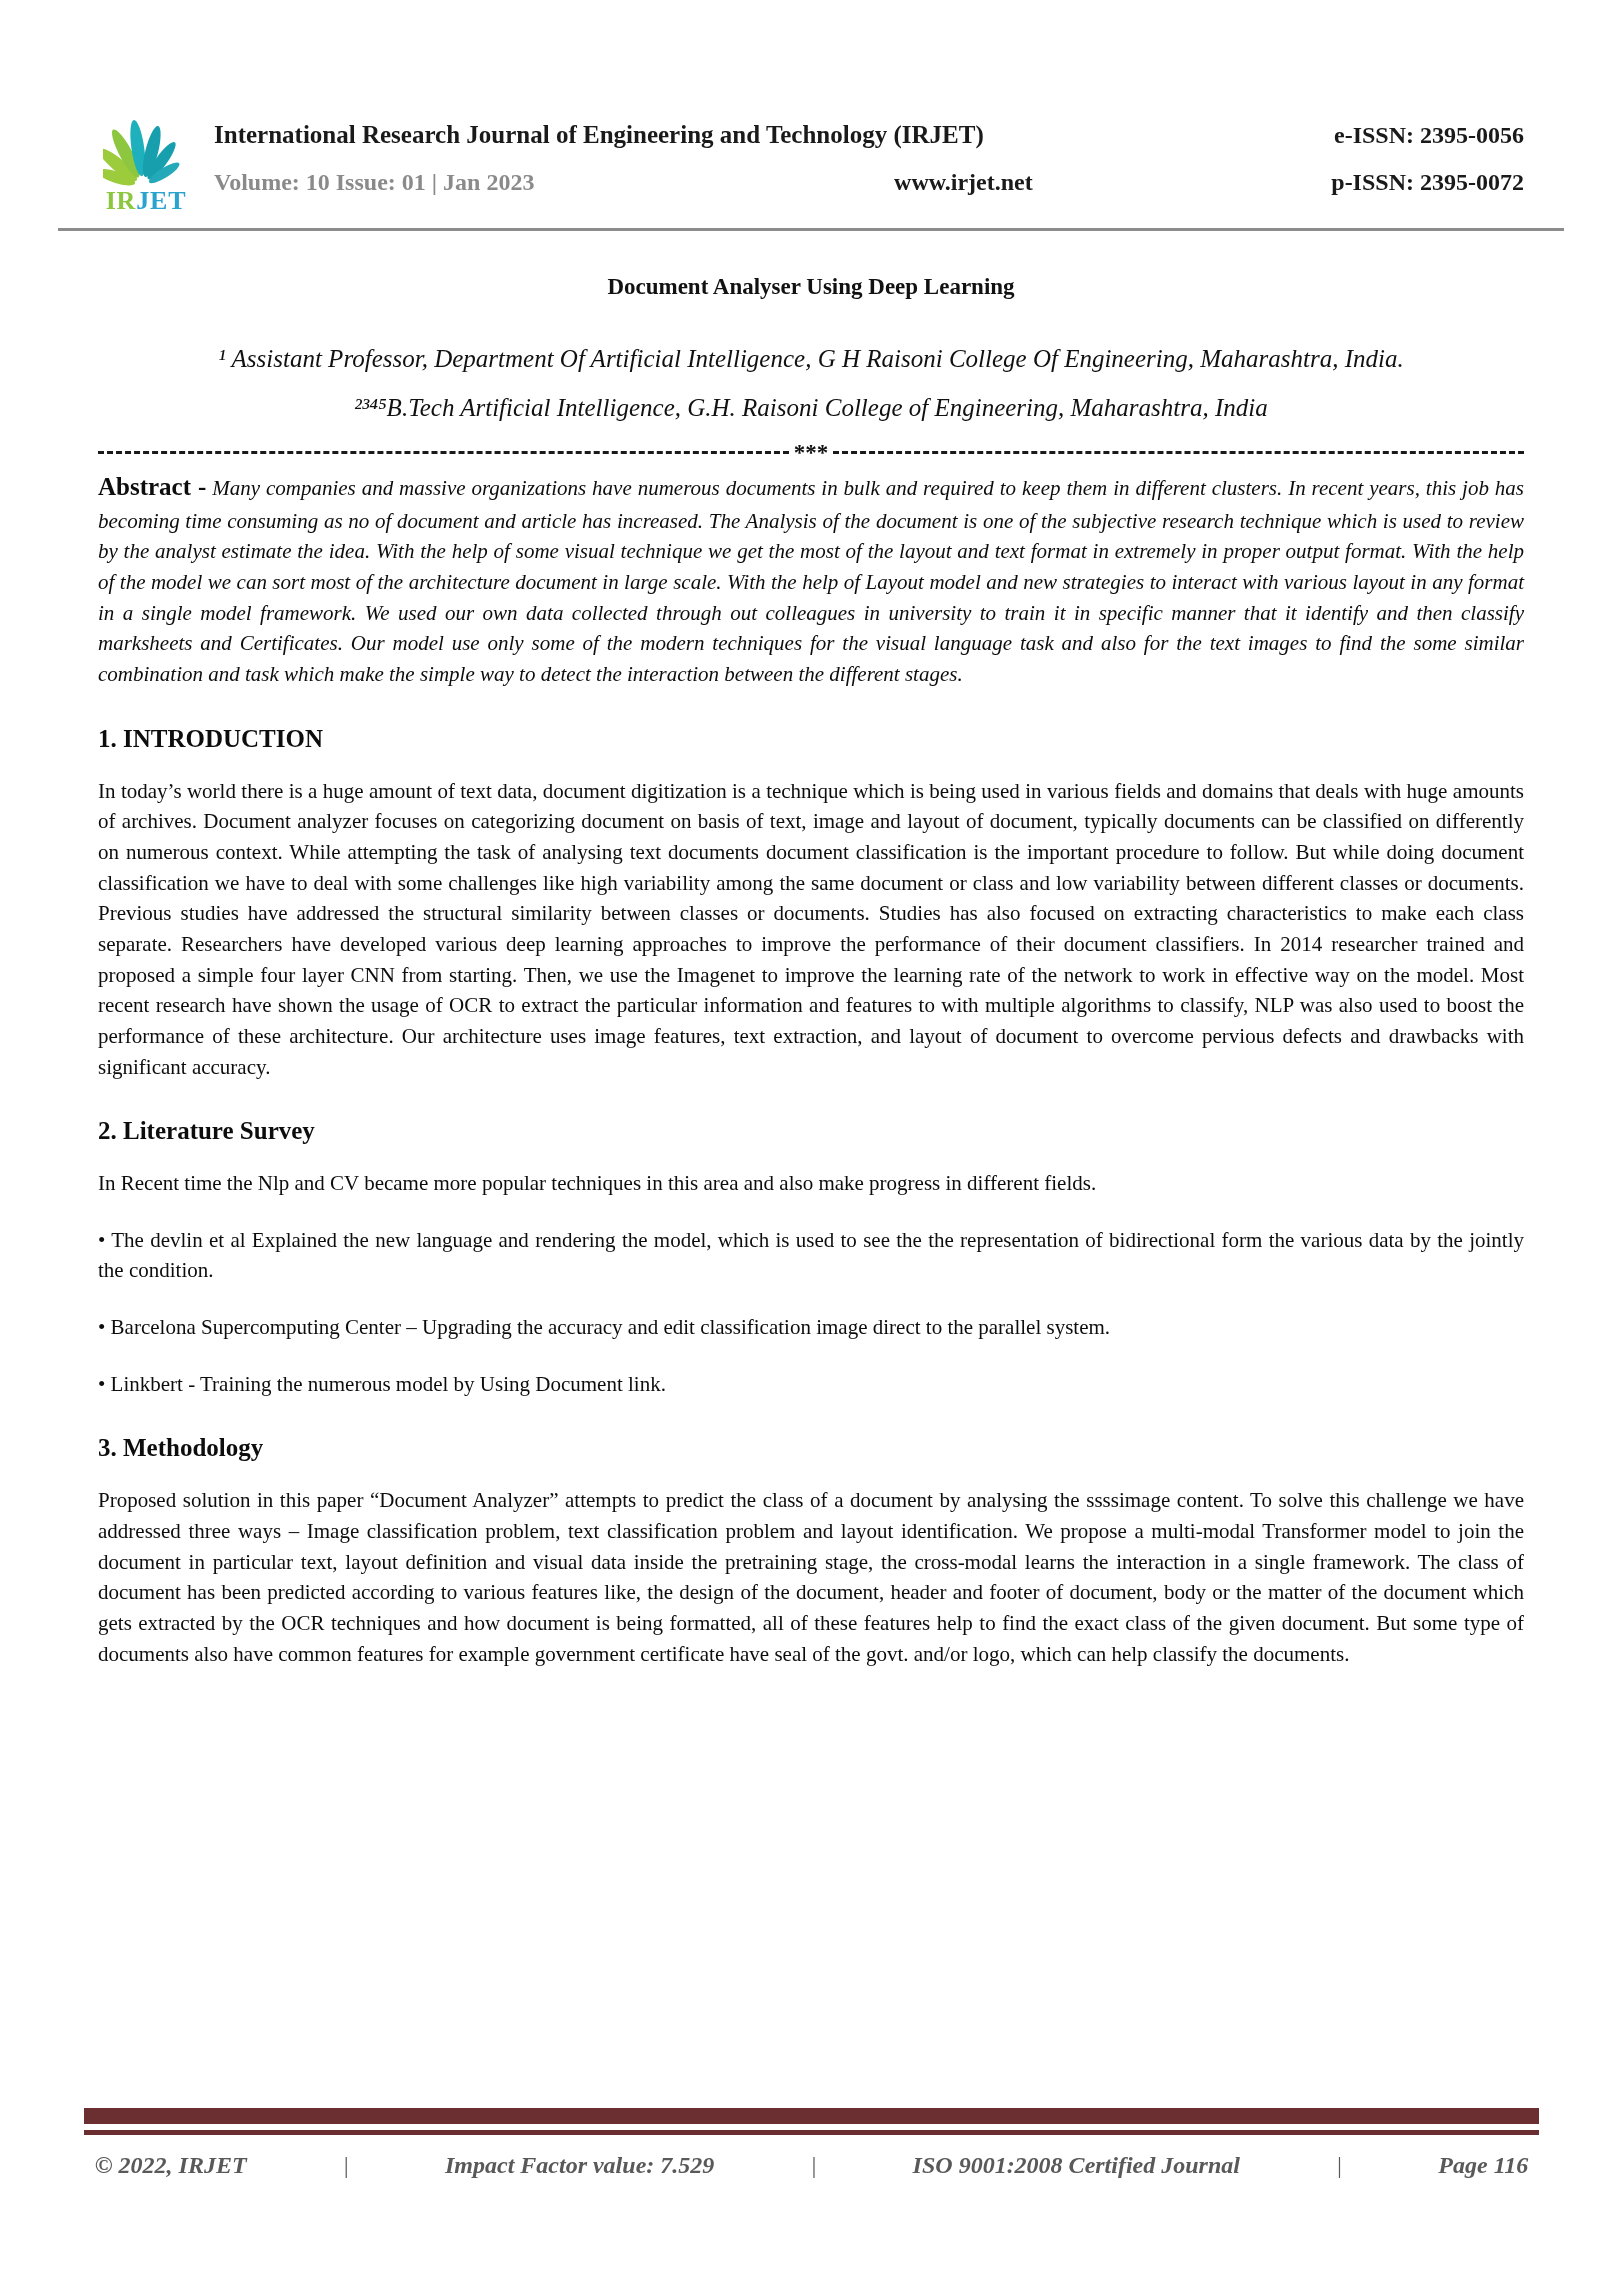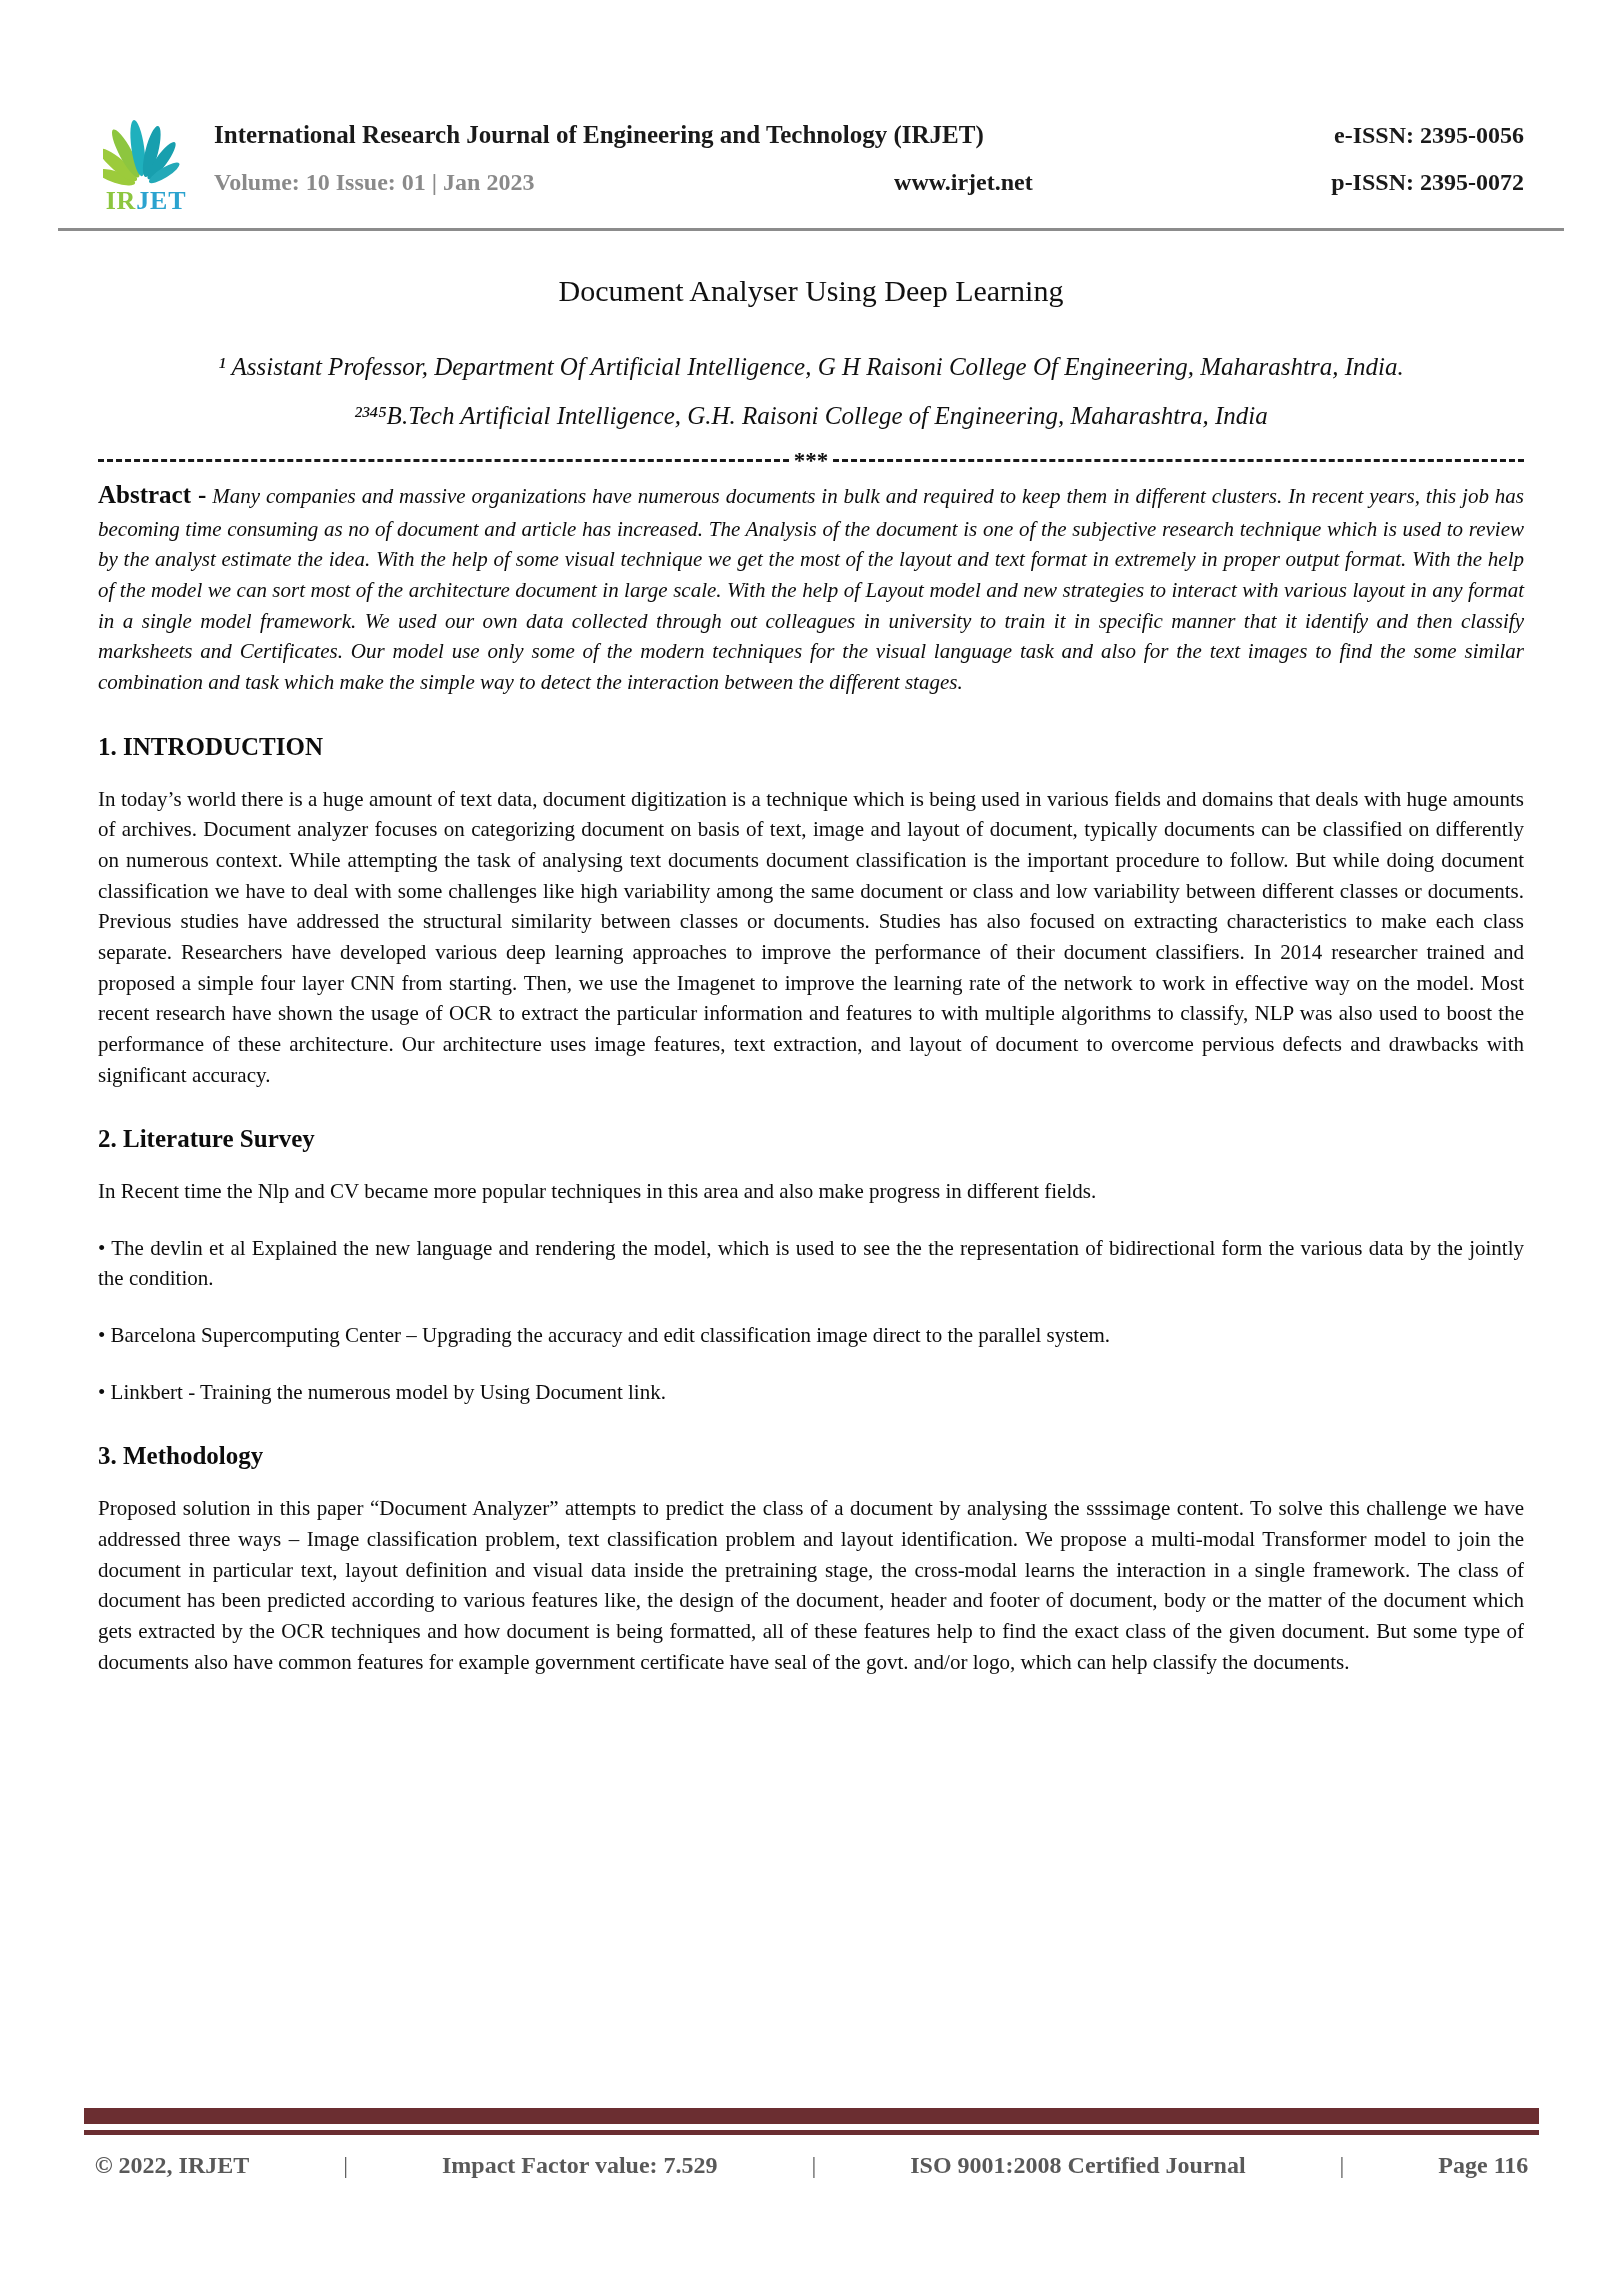--- a/index.html
+++ b/index.html
@@ -25,21 +25,21 @@
   .hdr-main { flex: 1 1 auto; padding-left: 20px; padding-top: 6.1px; }
   .hdr-row1 { display: flex; justify-content: space-between; align-items: baseline; }
   .journal-name { font-size: 25px; font-weight: bold; color: #1a1a1a; }
   .eissn, .pissn { font-size: 24px; font-weight: bold; color: #1a1a1a; white-space: nowrap; }
   .hdr-row2 { display: flex; justify-content: space-between; align-items: baseline; margin-top: 20px; }
   .volume { font-size: 24px; font-weight: bold; color: #8a8a8a; }
   .website { font-size: 24px; font-weight: bold; color: #1a1a1a; margin-left: 61px; }
   .hdr-rule { border-bottom: 3.1px solid #8c8c8c; margin: 14px 58px 0 58px; }
 
   
-  .paper-title { text-align: center; font-size: 30px; font-weight: normal; margin-top: 43px; }
+  .paper-title { text-align: center; font-size: 23px; font-weight: bold; margin-top: 43px; }
   .authors { text-align: center; font-size: 27px; font-weight: bold; margin-top: 44px; }
   .affil { text-align: center; font-style: italic; font-size: 25px; line-height: 1.55; }
   .affil1 { margin: 40px auto 0 auto; max-width: 1258px; }
   .affil2 { margin-top: 10.7px; }
 
   
   .star-sep { display: flex; align-items: center; margin-top: 20px; }
   .star-sep .dash { flex: 1 1 auto; border-top: 3.1px dashed #1a1a1a; }
   .star-sep .stars { flex: 0 0 auto; padding: 0 4.6px; font-size: 23px; font-weight: bold; line-height: 0.4; }
 
@@ -50,21 +50,21 @@
   .section-heading { font-size: 25px; font-weight: bold; margin-top: 35px; margin-bottom: 23px; color: #0d0d0d; }
   .para + .para { margin-top: 26px; }
 
   
   .footer { position: absolute; left: 84px; right: 83px; top: 2108px; }
   .bar-thick { height: 16px; }
   .bar-thin { height: 5.4px; margin-top: 6.1px; }
   .footer-row {
     display: flex; justify-content: space-between; align-items: baseline;
     margin-top: 17px; padding: 0 10.7px 0 10.7px;
-    font-size: 24px; font-weight: bold; color: #595959;
+    font-size: 24px; font-weight: bold; color: #595959; font-style: italic;
   }
   .footer-row .fsep { color: #595959; font-weight: normal; }
 </style>
 </head>
 <body>
 
 <div class="page">
 
   <div class="content">
     <div class="hdr">

